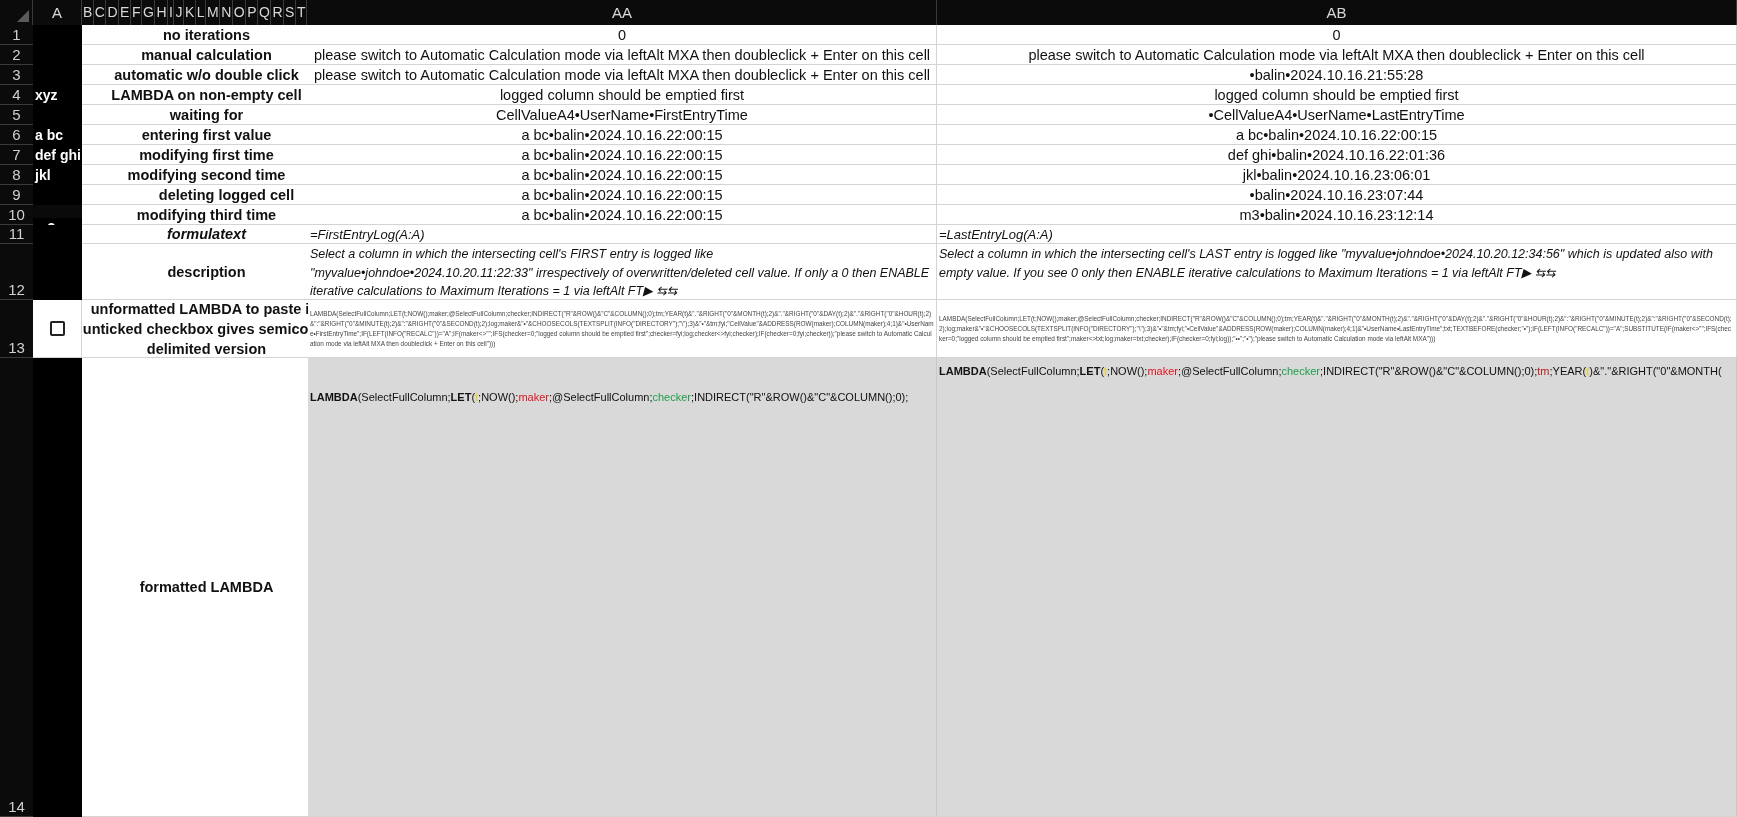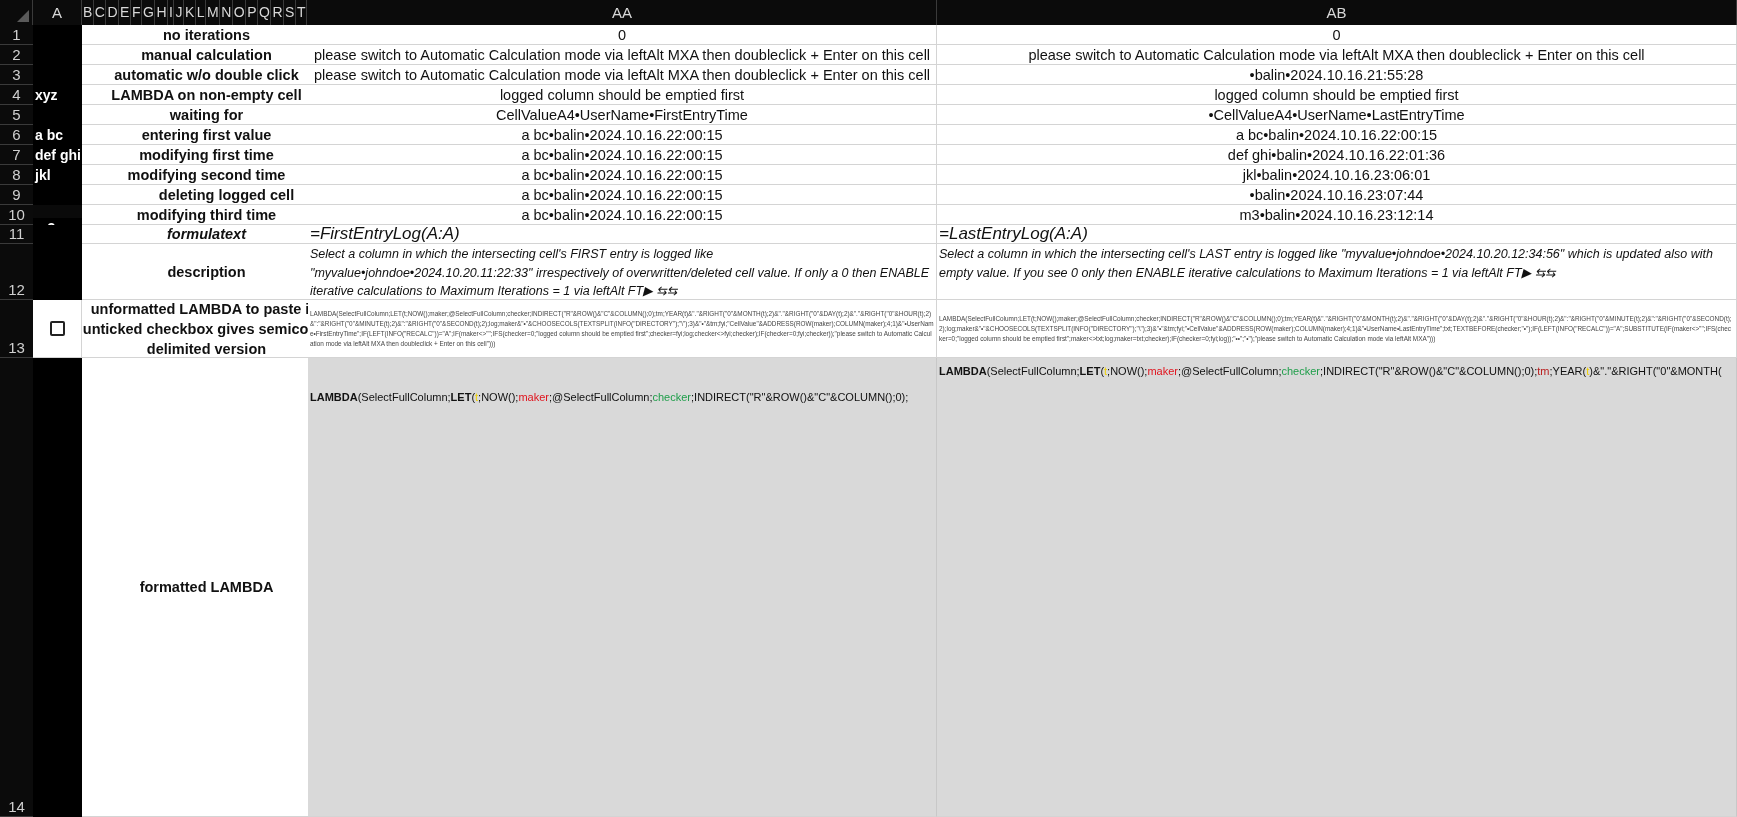--- a/index.html
+++ b/index.html
@@ -10,21 +10,21 @@
   .corner { left: 0; width: 33px; }
   .corner .tri { width: 0; height: 0; border-left: 12px solid transparent; border-bottom: 12px solid #5a5a5a; margin-left: 14px; margin-top: 6px; }
   .rowhdr { position: absolute; left: 0; width: 33px; background: #0b0b0b; color: #d0d0d0; font-size: 15px; display: flex; align-items: flex-end; justify-content: center; padding-bottom: 1px; border-bottom: 1px solid #3a3a3a; }
   .colA { position: absolute; left: 33px; width: 49px; background: #000; color: #fff; font-weight: bold; font-size: 14px; display: flex; align-items: center; padding-left: 2px; white-space: nowrap; }
   .cell { position: absolute; background: #fff; color: #111; font-size: 14.5px; border-bottom: 1px solid #d4d4d4; border-right: 1px solid #d4d4d4; display: flex; align-items: center; justify-content: center; white-space: nowrap; overflow: hidden; }
   .lbl { left: 82px; width: 250px; font-weight: bold; }
   .aa { left: 308px; width: 629px; }
   .ab { left: 937px; width: 800px; }
   .narrow { position: absolute; top: 0; height: 25px; font-size: 14px; color: #d8d8d8; display: flex; align-items: center; left: 82px; width: 226px; background: #0b0b0b; letter-spacing: -0.5px; }
   .narrow span { display: inline-block; border-right: 1px solid #3a3a3a; padding: 0 1px; line-height: 25px; }
-  .ital { justify-content: flex-start; font-style: italic; padding-left: 2px; font-size: 17px; }
+  .ital { justify-content: flex-start; font-style: italic; padding-left: 2px; font-size: 13px; }
   .desc { justify-content: flex-start; align-items: flex-start; font-style: italic; font-size: 12.5px; white-space: normal; line-height: 18.5px; padding: 1px 2px; }
   .tiny { justify-content: flex-start; align-items: center; font-size: 6.4px; color: #444; white-space: normal; line-height: 10px; padding: 2px 2px; word-break: break-all; }
   .code { background: #d9d9d9; justify-content: flex-start; align-items: flex-start; white-space: pre; font-size: 11px; line-height: 18.9px; padding: 4px 2px; border-right: 1px solid #c8c8c8; }
   .code.aa-code { padding-top: 30px; }
   .lblwrap { white-space: normal; text-align: center; line-height: 20px; font-size: 14.5px; }
   .checkbox { width: 15px; height: 15px; border: 2px solid #222; border-radius: 2px; background: #fff; cursor: pointer; }
   .k { font-weight: bold; color: #111; }
   .mk { color: #e0141e; }
   .ck { color: #1f9e4a; }
   .tm { color: #b91c1c; }

